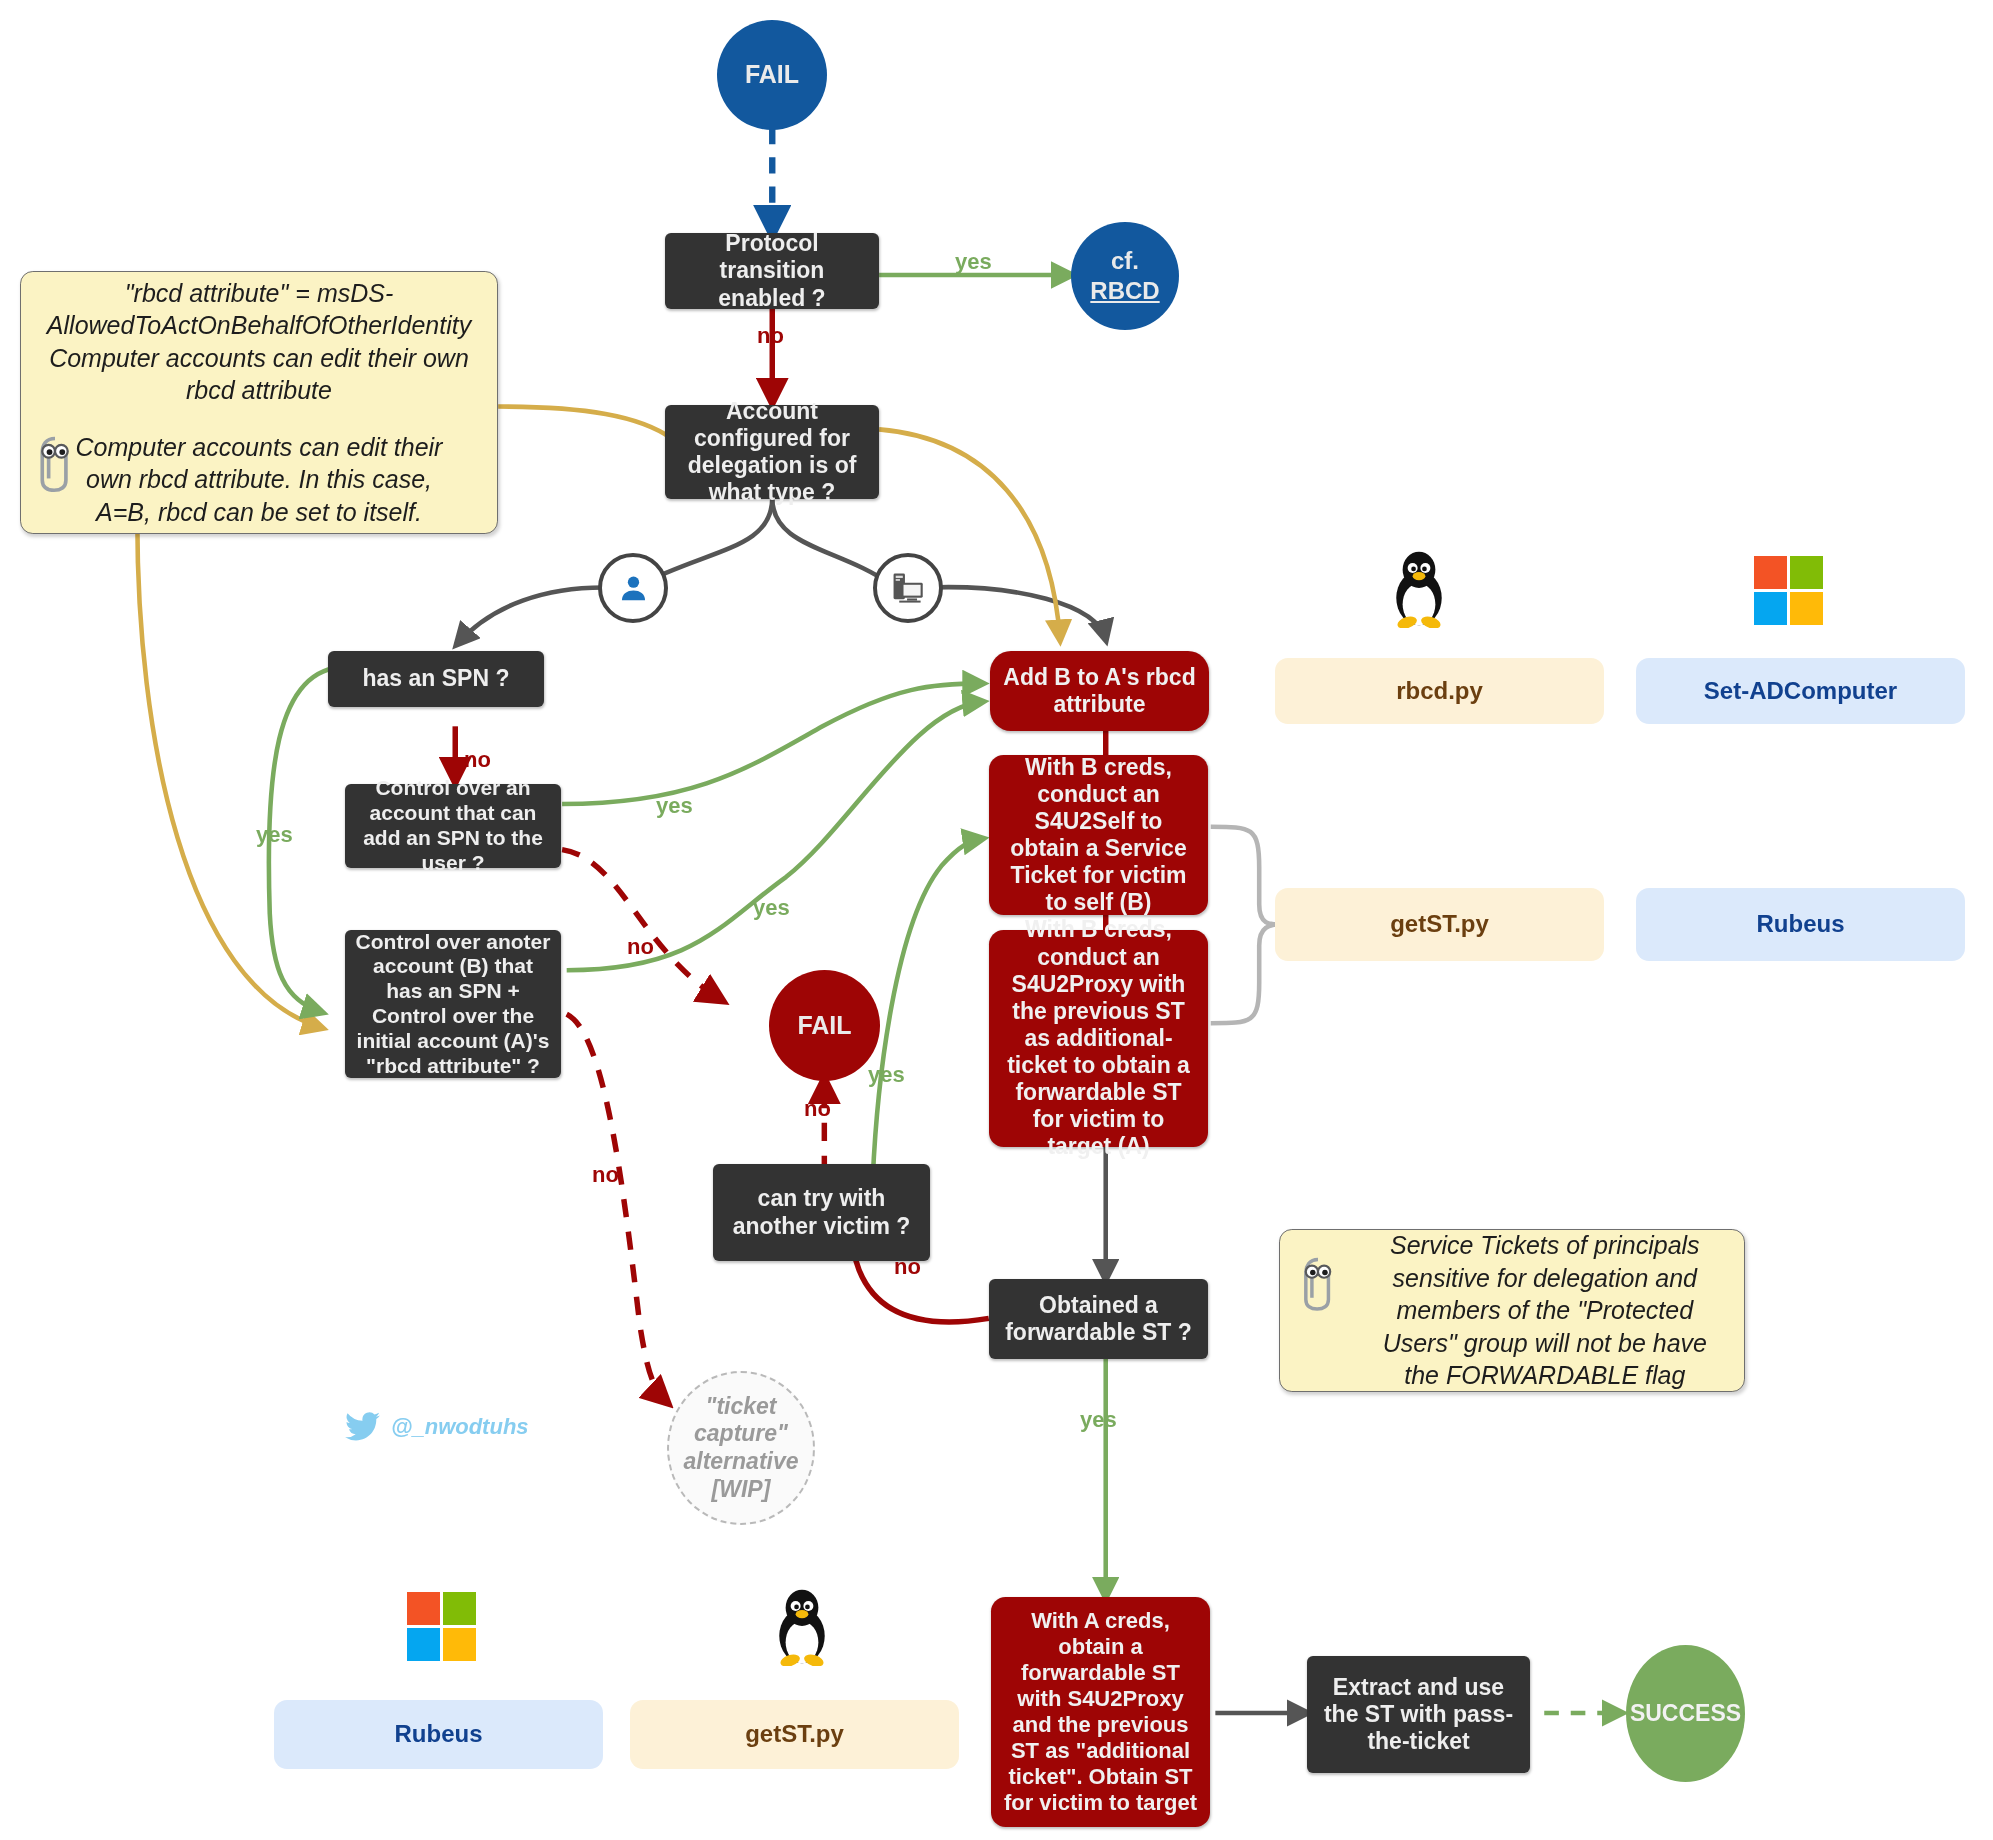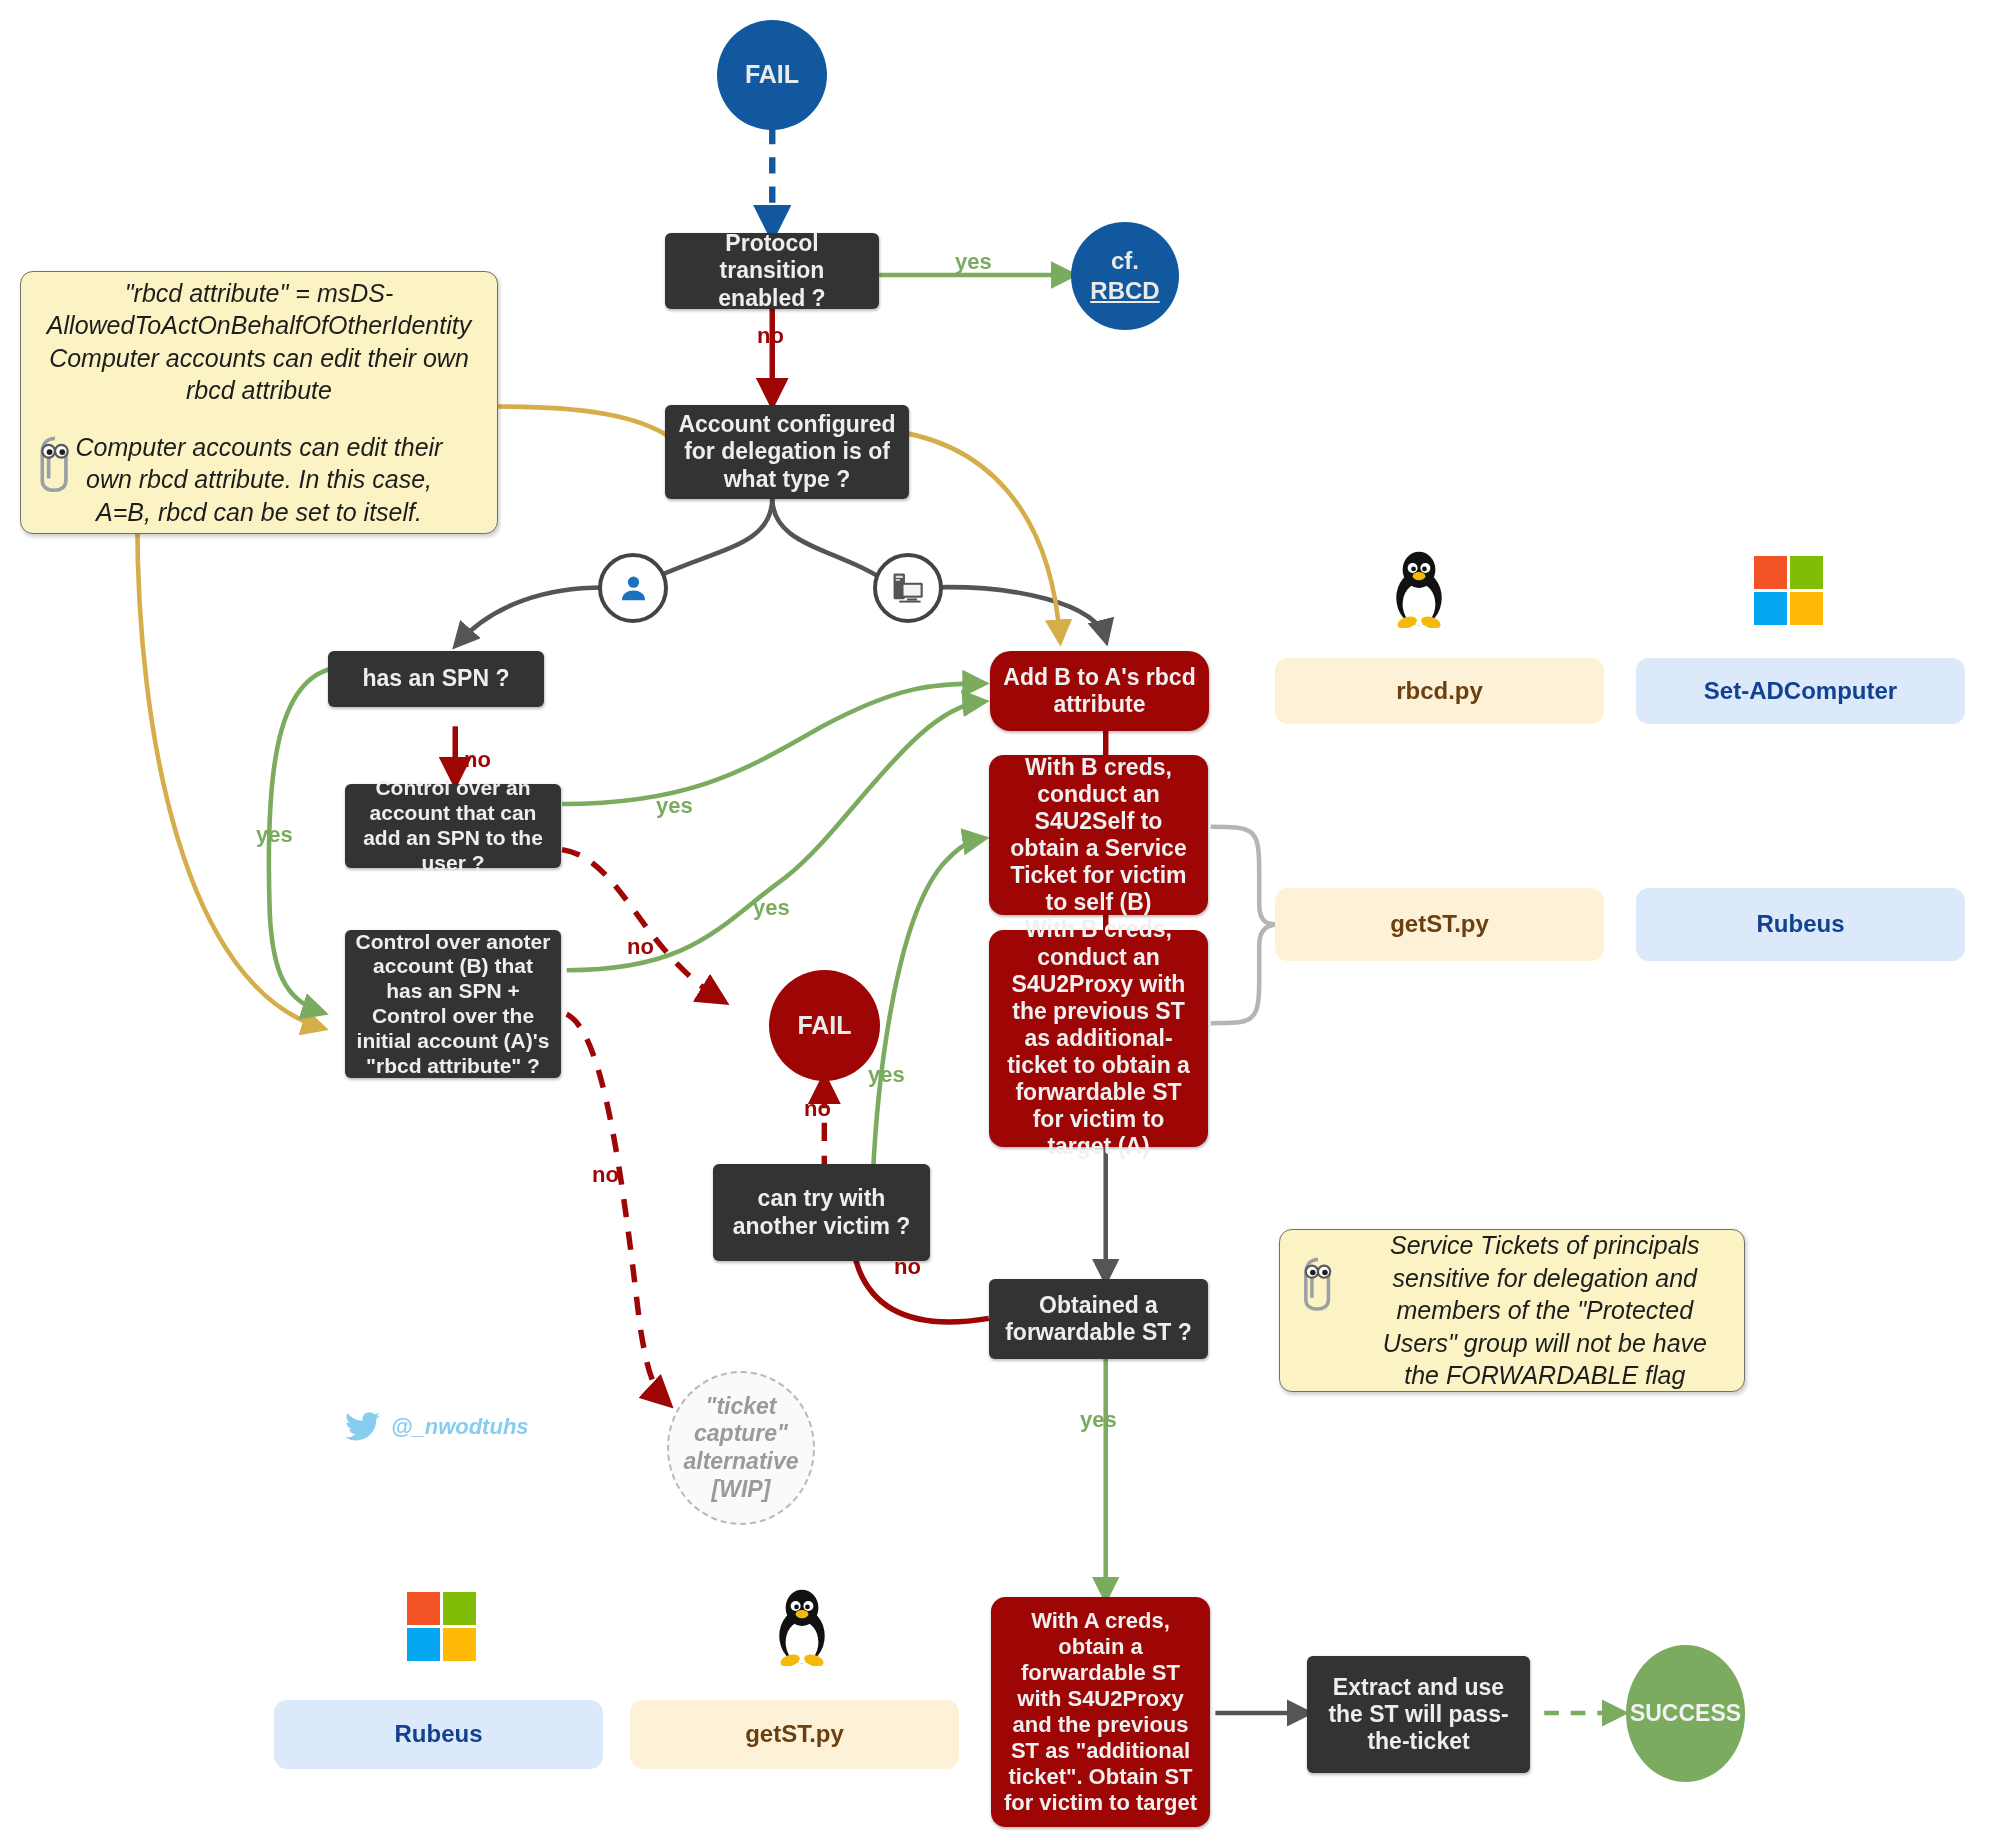--- a/index.html
+++ b/index.html
@@ -131,21 +131,21 @@
 
   <div class="node proc" style="left:665px;top:233px;width:214px;height:76px;">
     <span>Protocol transition enabled ?</span>
   </div>
 
   <div class="node circ rbcd" style="left:1071px;top:222px;width:108px;height:108px;">
     <span>cf.</span>
     <u>RBCD</u>
   </div>
 
-  <div class="node proc" style="left:665px;top:405px;width:244px;height:94px;">
+  <div class="node proc" style="left:665px;top:405px;width:214px;height:94px;">
     <span>Account configured for delegation is of what type ?</span>
   </div>
 
   <div class="iconcirc" style="left:598px;top:553px;width:62px;height:62px;">
     <svg width="33" height="33" viewBox="0 0 24 24">
       <circle cx="12" cy="7.4" r="4.1" fill="#1c72bd"></circle>
       <path d="M3.6 20.5c0-4.6 3.8-7 8.4-7s8.4 2.4 8.4 7z" fill="#1c72bd"></path>
     </svg>
   </div>
   <div class="iconcirc" style="left:873px;top:553px;width:62px;height:62px;">
@@ -198,21 +198,21 @@
 
   <div class="node wip" style="left:667px;top:1371px;width:148px;height:154px;">
     <span>"ticket capture" alternative [WIP]</span>
   </div>
 
   <div class="node action" style="left:991px;top:1597px;width:219px;height:230px;font-size:22px;">
     <span>With A creds, obtain a forwardable ST with S4U2Proxy and the previous ST as "additional ticket". Obtain ST for victim to target</span>
   </div>
 
   <div class="node proc" style="left:1307px;top:1656px;width:223px;height:117px;">
-    <span>Extract and use the ST will pass-the-ticket</span>
+    <span>Extract and use the ST with pass-the-ticket</span>
   </div>
 
   <div class="node circ success" style="left:1626px;top:1645px;width:119px;height:137px;">
     <span>SUCCESS</span>
   </div>
 
   <div class="node note" style="left:20px;top:271px;width:478px;height:263px;flex-direction:column;
               justify-content:center;gap:24px;">
     <span>"rbcd attribute" = msDS-AllowedToActOnBehalfOfOtherIdentity Computer accounts can edit their own rbcd attribute</span>
     <span style="padding:0 20px;">Computer accounts can edit their own rbcd attribute. In this case, A=B, rbcd can be set to itself.</span>

